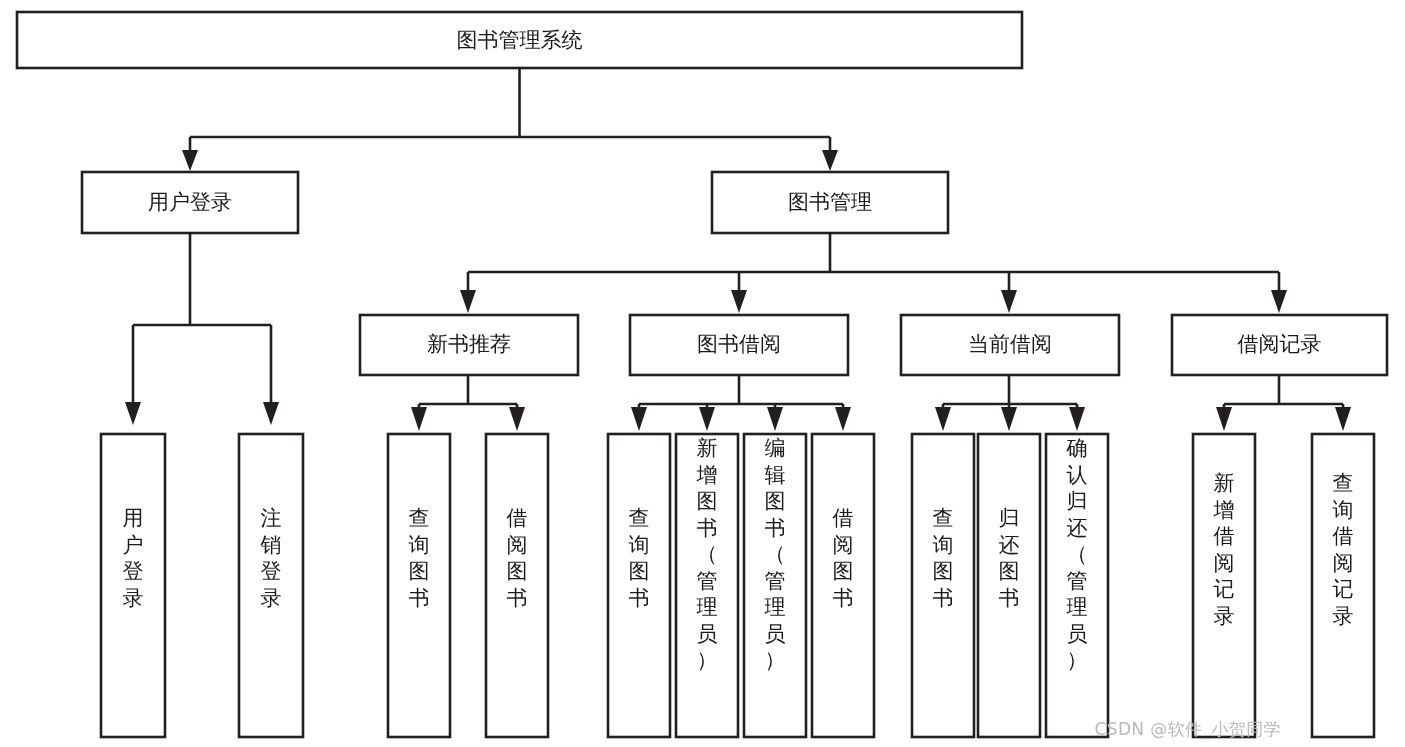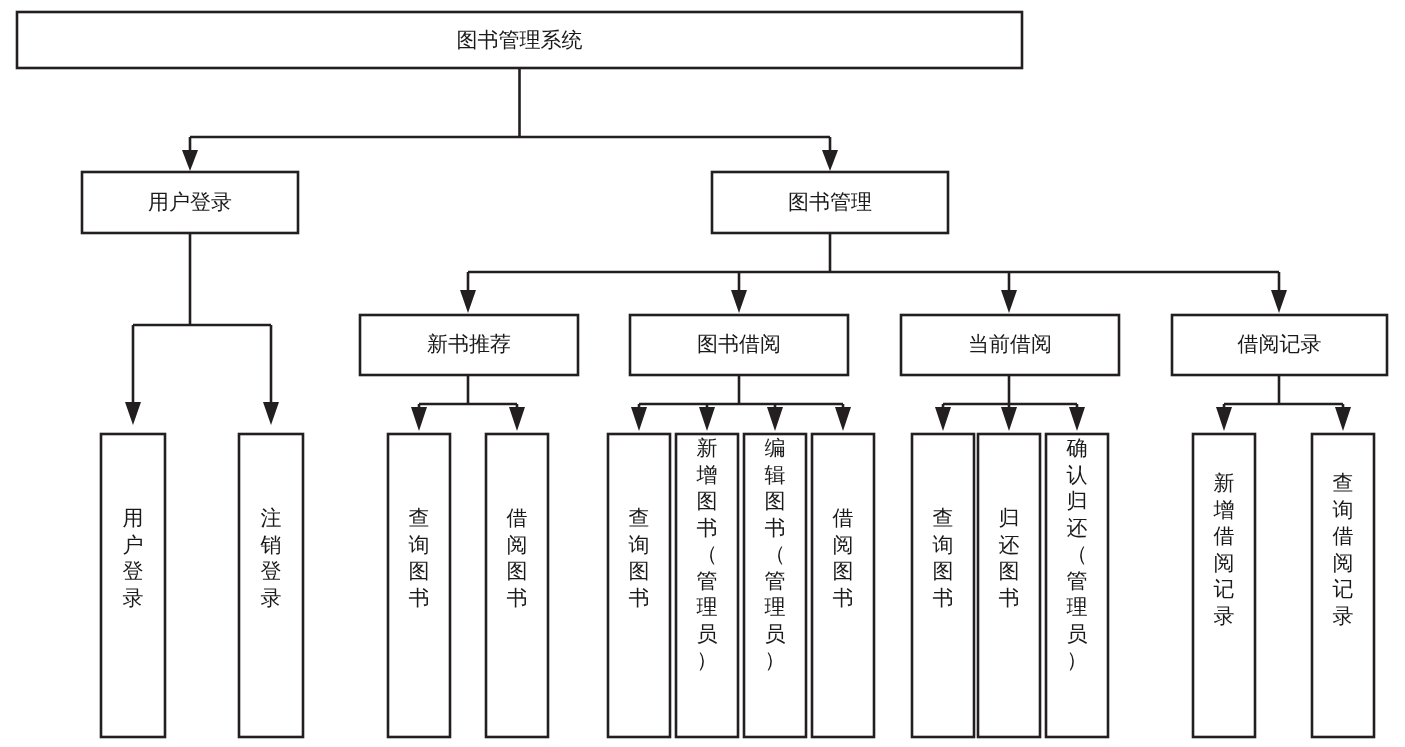--- a/index.html
+++ b/index.html
@@ -231,13 +231,14 @@
       <text class="node-label-v" x="1224" y="490"><tspan x="1224" dy="0" text-anchor="middle">新</tspan><tspan x="1224" dy="26.5" text-anchor="middle">增</tspan><tspan x="1224" dy="26.5" text-anchor="middle">借</tspan><tspan x="1224" dy="26.5" text-anchor="middle">阅</tspan><tspan x="1224" dy="26.5" text-anchor="middle">记</tspan><tspan x="1224" dy="26.5" text-anchor="middle">录</tspan></text>
     </g>
 
     <g>
       <rect class="node-rect" x="1312" y="434" width="62" height="303"></rect>
       <text class="node-label-v" x="1343" y="490"><tspan x="1343" dy="0" text-anchor="middle">查</tspan><tspan x="1343" dy="26.5" text-anchor="middle">询</tspan><tspan x="1343" dy="26.5" text-anchor="middle">借</tspan><tspan x="1343" dy="26.5" text-anchor="middle">阅</tspan><tspan x="1343" dy="26.5" text-anchor="middle">记</tspan><tspan x="1343" dy="26.5" text-anchor="middle">录</tspan></text>
     </g>
 
   </svg>
 
+  <div class="watermark">CSDN @软件_小贺同学</div>
 </div>
 
 </body></html>

